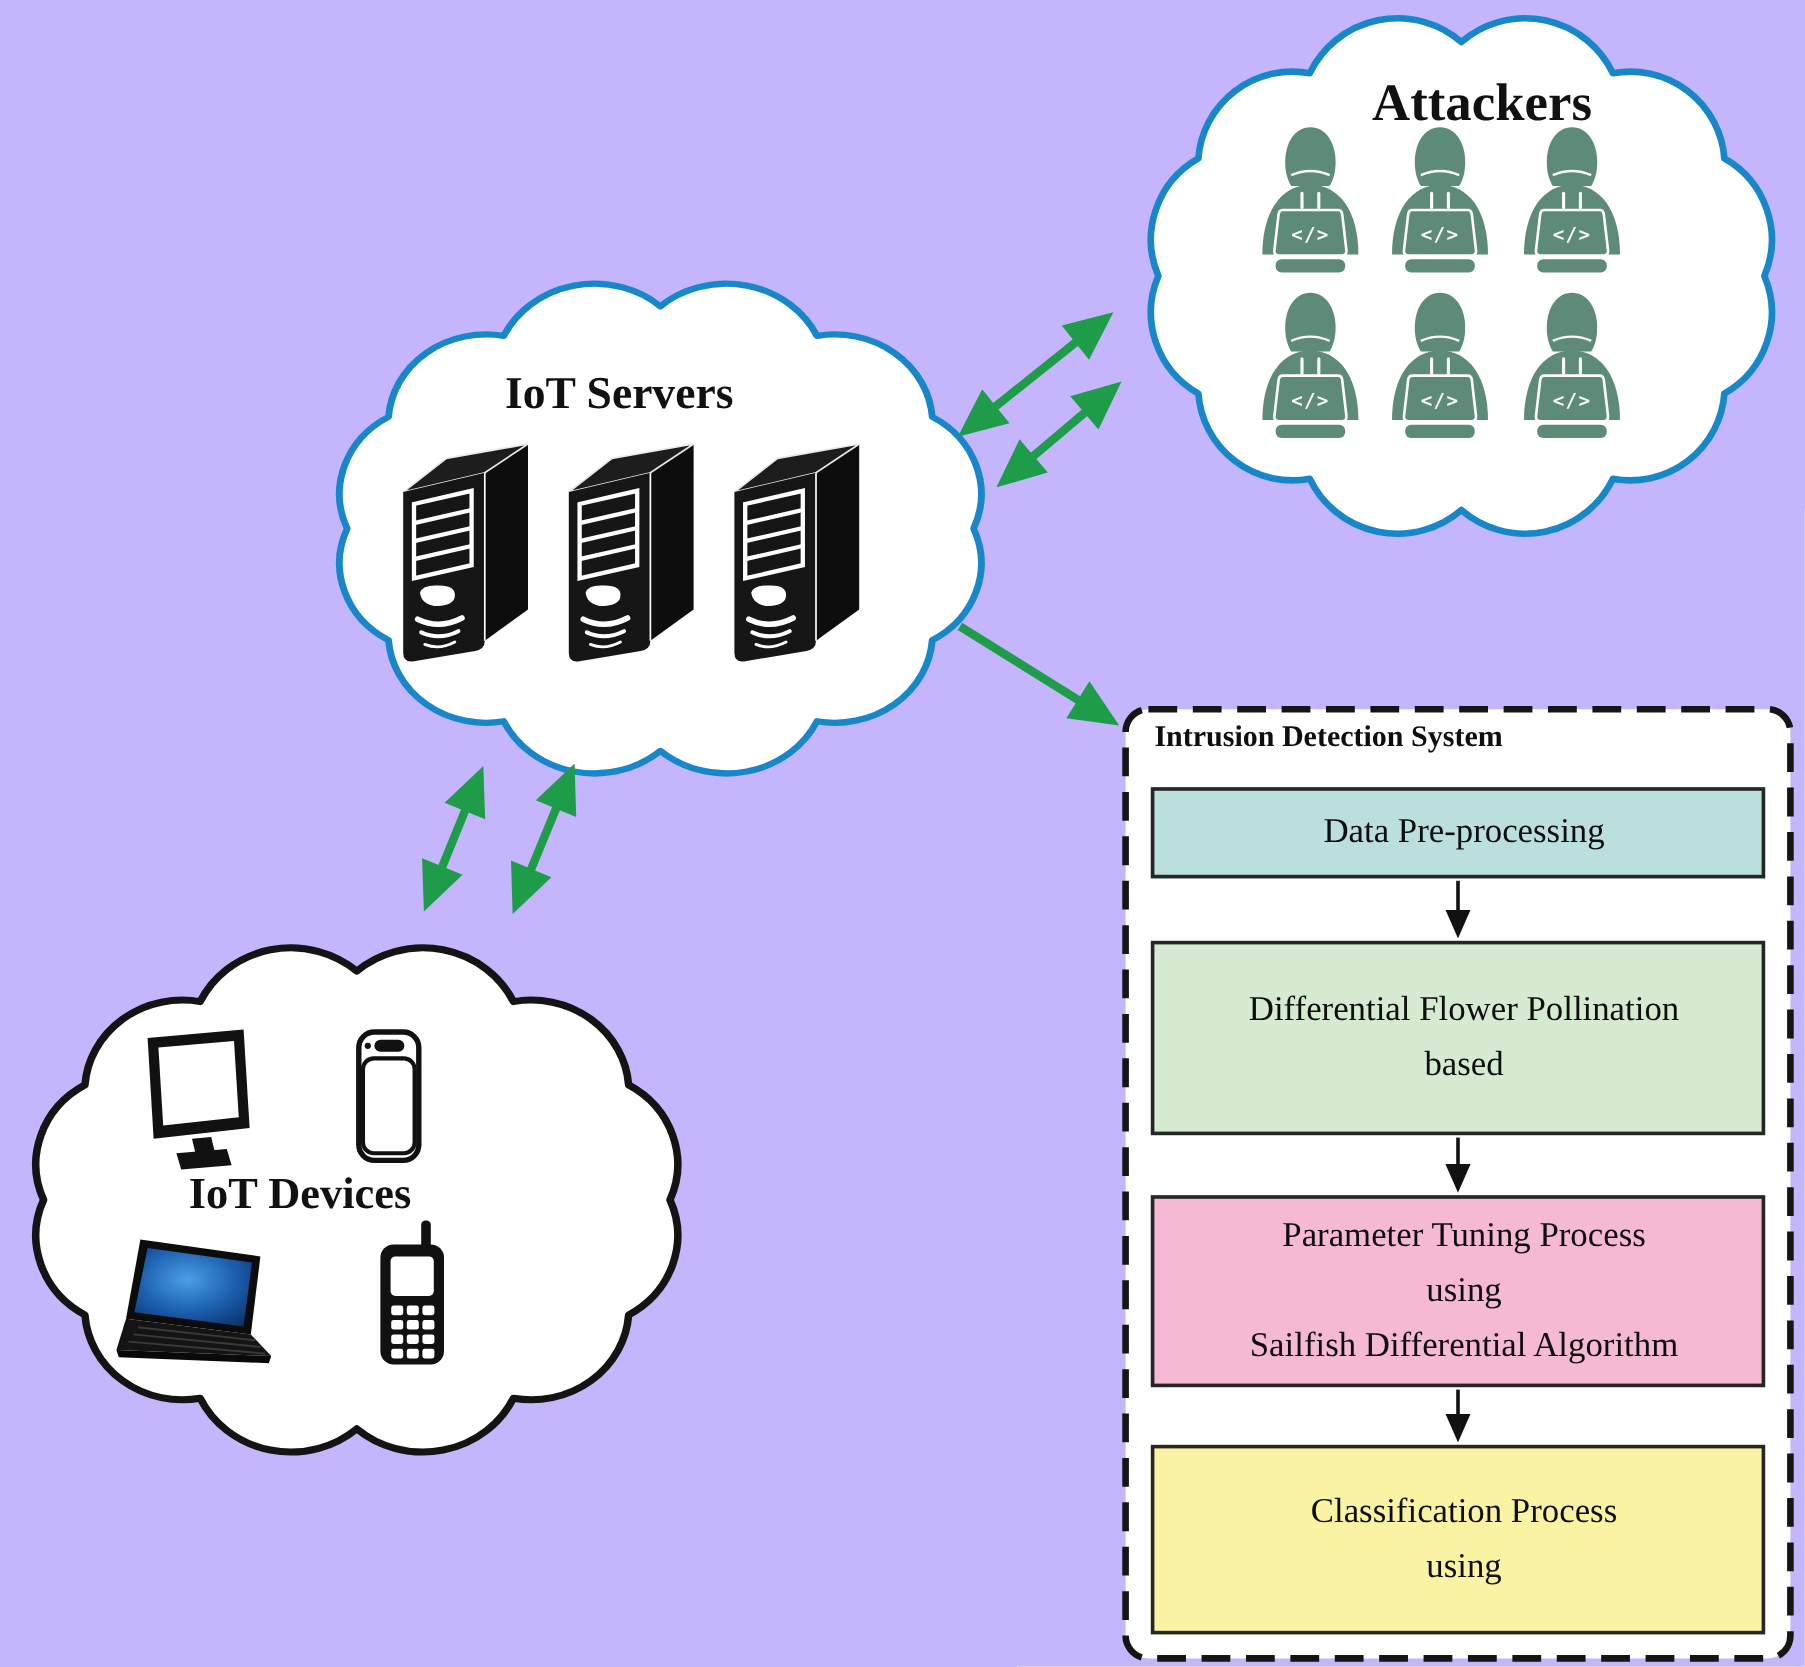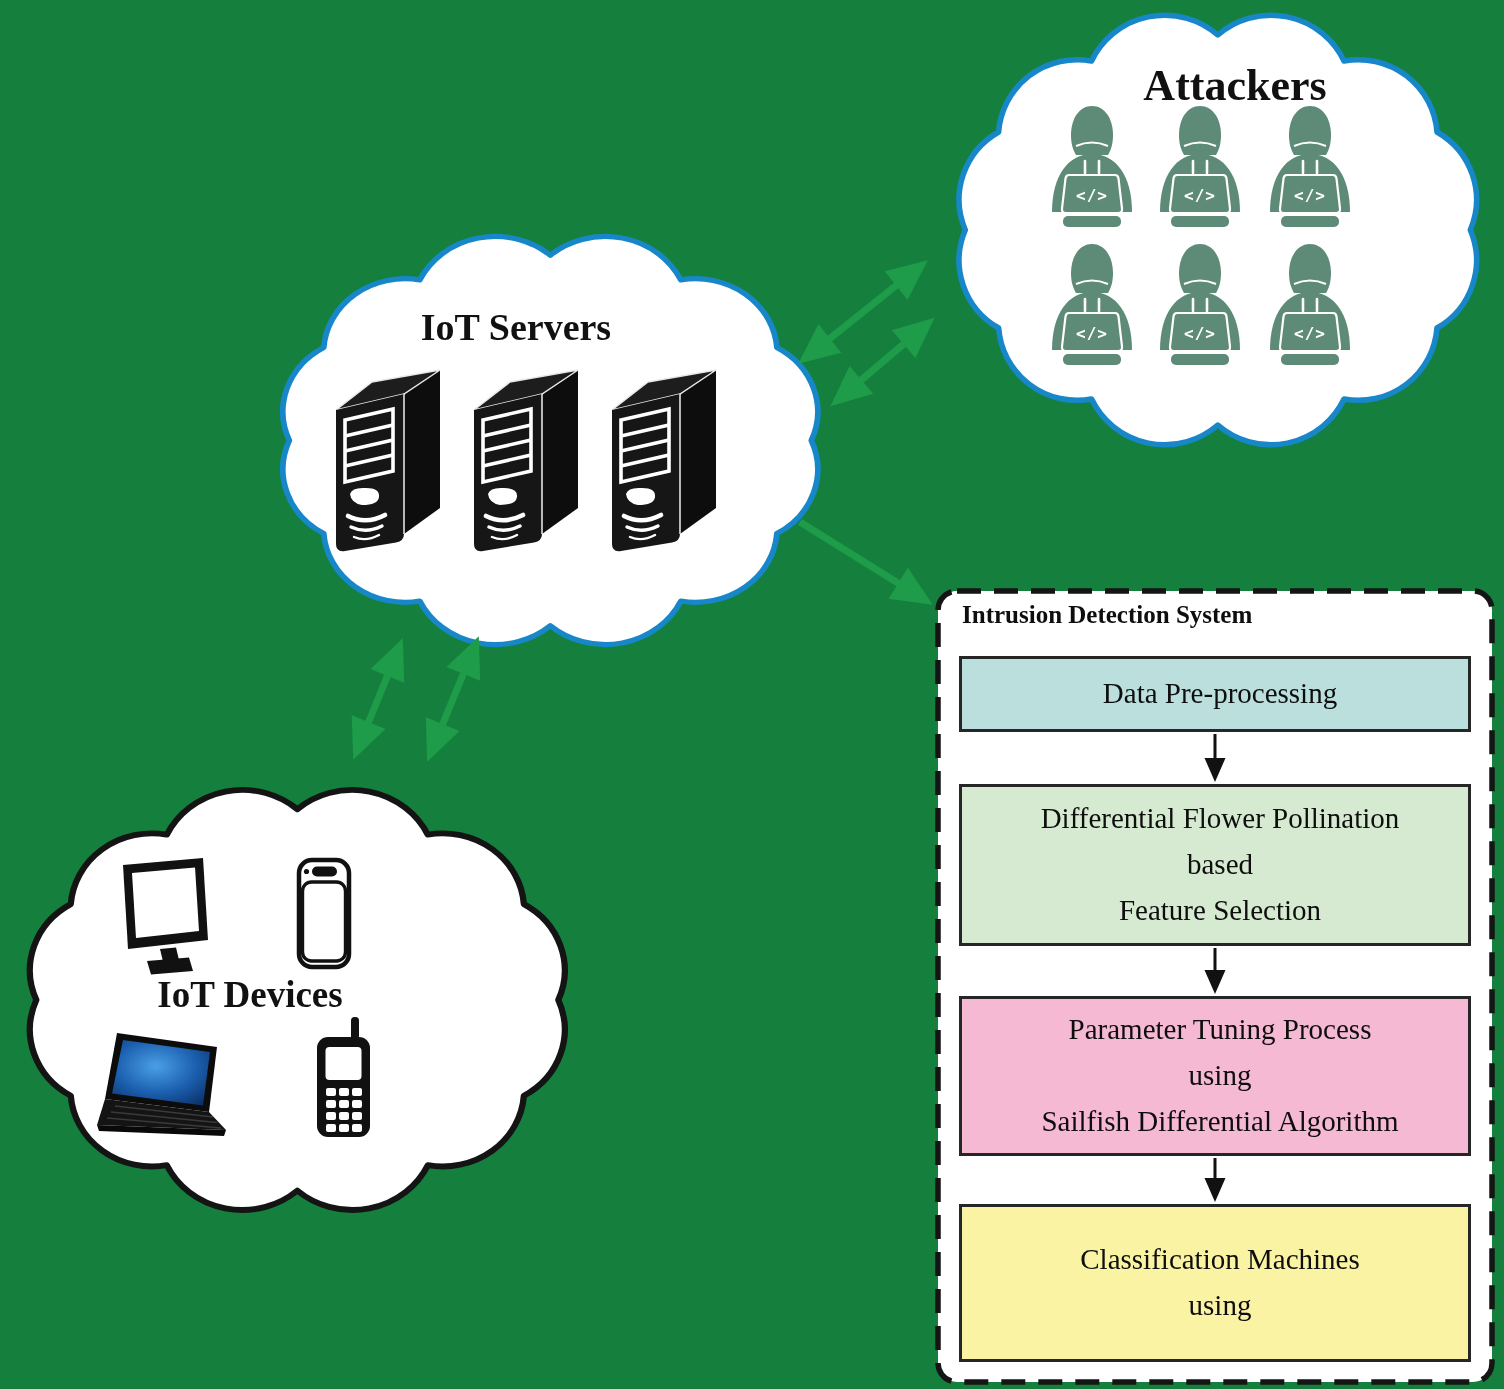--- a/index.html
+++ b/index.html
@@ -1,16 +1,16 @@
 <!DOCTYPE html>
 <html><head>
 <meta charset="utf-8">
 <style>
   html,body{margin:0;padding:0;background:#ffffff;}
-  #canvas{position:relative;width:1504px;height:1389px;background:#15803d;overflow:hidden;
+  #canvas{position:relative;width:1504px;height:1389px;background:#c4b5fd;overflow:hidden;
           font-family:"Liberation Serif","DejaVu Serif",serif;}
   svg{display:block;}
   .abs{position:absolute;}
   .cloud-title{font-family:"Liberation Serif","DejaVu Serif",serif;font-weight:bold;fill:#111;}
   
   #ids-panel{position:absolute;left:935px;top:588px;width:560px;height:797px;}
   #ids-title{position:absolute;left:27px;top:13px;font-size:25px;font-weight:bold;color:#0e0e0e;white-space:nowrap;}
   .step{position:absolute;left:24px;width:512px;border:3px solid #262626;box-sizing:border-box;
         display:flex;flex-direction:column;align-items:center;justify-content:center;
         text-align:center;color:#0e0e0e;font-size:29px;line-height:1.58;padding-left:10px;}
@@ -152,31 +152,30 @@
 
     <div id="ids-title">Intrusion Detection System</div>
 
     <div class="step step-teal">
       <div class="step-line">Data Pre-processing</div>
     </div>
 
     <div class="step step-green">
       <div class="step-line">Differential Flower Pollination</div>
       <div class="step-line">based</div>
-      <div class="step-line">Feature Selection</div>
     </div>
 
     <div class="step step-pink">
       <div class="step-line">Parameter Tuning Process</div>
       <div class="step-line">using</div>
       <div class="step-line">Sailfish Differential Algorithm</div>
     </div>
 
     <div class="step step-yellow">
-      <div class="step-line">Classification Machines</div>
+      <div class="step-line">Classification Process</div>
       <div class="step-line">using</div>
     </div>
   </div>
 
   <svg class="abs" style="left:0;top:0;pointer-events:none" width="1504" height="1389" viewBox="0 0 1504 1389">
     <g stroke="#1e9c49" stroke-width="7">
       <line x1="808" y1="356" x2="918" y2="268" marker-start="url(#gah)" marker-end="url(#gah)"></line>
       <line x1="840" y1="398" x2="925" y2="326" marker-start="url(#gah)" marker-end="url(#gah)"></line>
       <line x1="398" y1="650" x2="358" y2="748" marker-start="url(#gah)" marker-end="url(#gah)"></line>
       <line x1="474" y1="648" x2="432" y2="750" marker-start="url(#gah)" marker-end="url(#gah)"></line>

